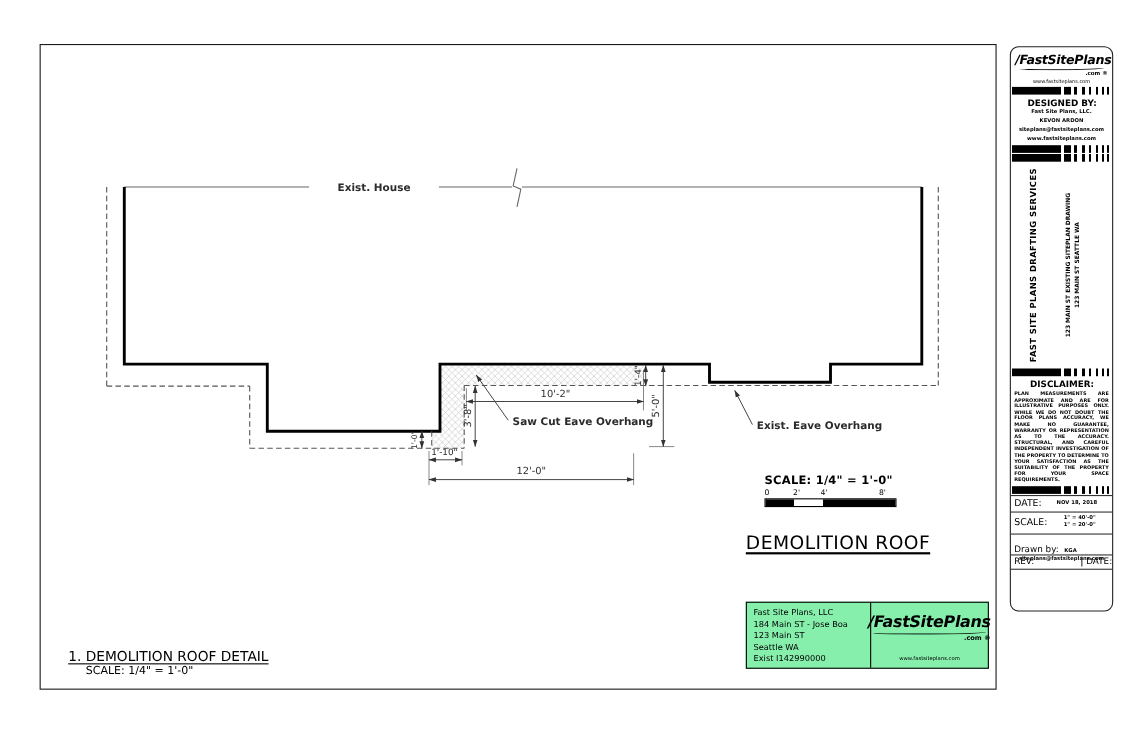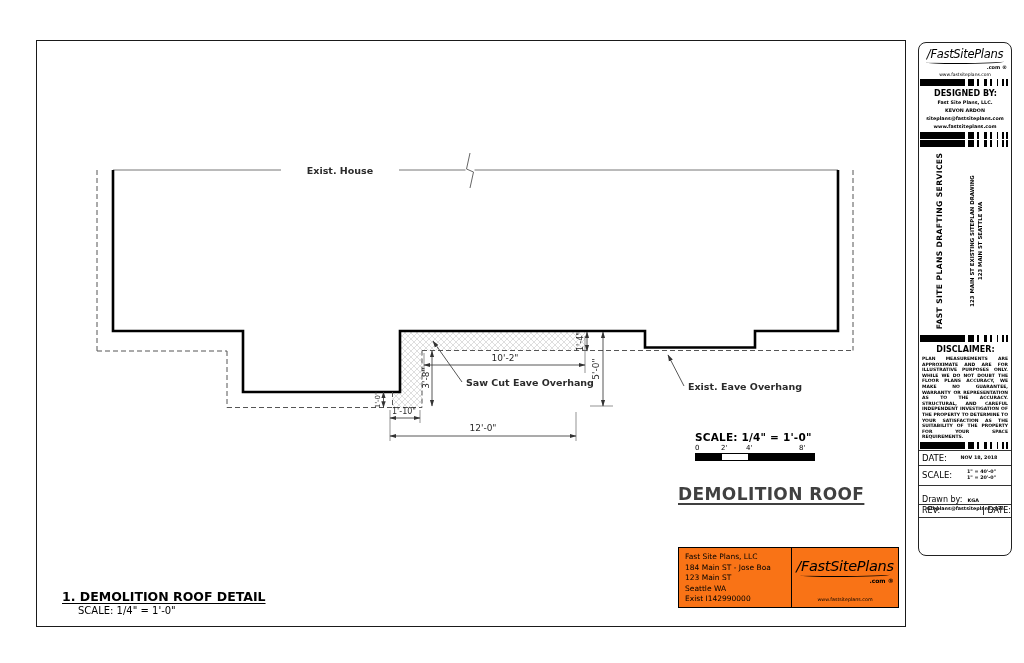--- a/index.html
+++ b/index.html
@@ -6,21 +6,21 @@
     font-family:"DejaVu Sans","Liberation Sans",sans-serif;color:#000;}
   .abs{position:absolute;}
   
   #sheet{left:36px;top:40px;width:868px;height:585px;border:1px solid #1a1a1a;background:#fff;}
   #draw-svg{left:0;top:0;width:1024px;height:663px;pointer-events:none;}
 
   
   #titleblock{left:918px;top:42px;width:94px;height:514px;border:1.4px solid #222;border-radius:8px;background:#fff;overflow:hidden;box-sizing:border-box;}
   .bcode{height:7px;margin:1px 1px;background:linear-gradient(90deg,#000 0 50%,#fff 50% 53%,#000 53% 60%,#fff 60% 63%,#000 63% 66%,#fff 66% 71%,#000 71% 74%,#fff 74% 78%,#000 78% 80%,#fff 80% 85%,#000 85% 87%,#fff 87% 91%,#000 91% 93%,#fff 93% 96%,#000 96% 98%,#fff 98% 100%);}
   .fsp-wrap{padding:4px 4px 1px 4px;text-align:center;}
-  .fsp-logo{font-style:italic;font-weight:normal;font-size:11.5px;white-space:nowrap;letter-spacing:-0.3px;text-align:center;}
+  .fsp-logo{font-style:italic;font-weight:bold;font-size:11.5px;white-space:nowrap;letter-spacing:-0.3px;text-align:center;}
   .fsp-swoosh{height:3px;border-bottom:1.3px solid #000;border-radius:0 0 70% 45%;width:92%;margin:-1px auto 0 auto;}
   .fsp-com{font-size:5px;font-weight:bold;text-align:right;margin-top:0px;}
   .fsp-site{font-size:4.5px;text-align:center;margin-top:2px;}
   .tb-h{font-size:8px;font-weight:bold;text-align:center;padding:2px 2px 1px 3px;}
   .tb-tiny{font-size:4.8px;font-weight:bold;text-align:center;line-height:8px;}
   .vsec{position:relative;height:186px;}
   .vt1{position:absolute;top:50%;left:20px;transform:translate(-50%,-50%) rotate(-90deg);font-size:7.6px;font-weight:bold;white-space:nowrap;letter-spacing:0.4px;}
   .vt2{position:absolute;top:50%;left:57px;transform:translate(-50%,-50%) rotate(-90deg);font-size:5.4px;font-weight:bold;white-space:nowrap;text-align:center;line-height:8px;}
   .disc-body{font-size:4.5px;font-weight:bold;line-height:5.6px;padding:1px 3px;text-align:justify;}
   .trow{border-top:1px solid #333;display:flex;align-items:center;box-sizing:border-box;}
@@ -34,35 +34,35 @@
   .erow .half.r{border-left:1px solid #333;}
 
   
   #scaleblock{left:695px;top:431px;width:130px;}
   .scale-label{font-size:10.5px;font-weight:bold;letter-spacing:0.2px;white-space:nowrap;}
   .ticks{position:relative;height:9px;width:118px;margin-top:1px;font-size:7px;}
   .ticks span{position:absolute;top:0;}
   .bar{width:118px;height:6px;border:1px solid #000;background:linear-gradient(90deg,#000 0 22%,#fff 22% 44%,#000 44% 100%);}
 
   
-  #bigtitle{left:678px;top:481px;font-size:17px;font-weight:bold;letter-spacing:0.4px;line-height:26px;color:#404040;}
+  #bigtitle{left:678px;top:481px;font-size:17px;font-weight:normal;letter-spacing:0.4px;line-height:26px;color:#000000;}
   #bigtitle .tl{text-decoration:underline;text-decoration-thickness:1.5px;text-underline-offset:3px;white-space:nowrap;}
 
   
-  #infobox{left:678px;top:547px;width:221px;height:61px;border:1px solid #000;display:flex;box-sizing:border-box;background:#f97316;}
+  #infobox{left:678px;top:547px;width:221px;height:61px;border:1px solid #000;display:flex;box-sizing:border-box;background:#86efac;}
   #infobox .left{width:113px;border-right:1px solid #000;padding:4px 0 0 6px;box-sizing:border-box;font-size:7.5px;line-height:10.5px;white-space:nowrap;}
   #infobox .right{flex:1;position:relative;}
   #infobox .biglogo{position:absolute;left:50%;top:10px;transform:translateX(-50%);text-align:center;}
   #infobox .biglogo .fsp-logo{font-size:14.5px;}
   #infobox .biglogo .fsp-com{font-size:6px;}
   #infobox .site2{position:absolute;bottom:5px;width:100%;text-align:center;font-size:4.8px;}
 
   
   #caption{left:62px;top:589px;}
-  #caption .c1{font-size:12.5px;font-weight:bold;text-decoration:underline;text-underline-offset:2px;white-space:nowrap;}
+  #caption .c1{font-size:12.5px;font-weight:normal;text-decoration:underline;text-underline-offset:2px;white-space:nowrap;}
   #caption .c2{font-size:10px;margin-left:16px;margin-top:1px;white-space:nowrap;}
 
   
   .dimtext{font-family:"DejaVu Sans","Liberation Sans",sans-serif;font-size:9px;fill:#2b2b2b;}
   .dimtext.small{font-size:8px;}
   .dimtext.tiny{font-size:7px;}
   .lbl{font-family:"DejaVu Sans","Liberation Sans",sans-serif;font-size:9.5px;font-weight:bold;fill:#2b2b2b;}
 </style>
 </head>
 <body>

